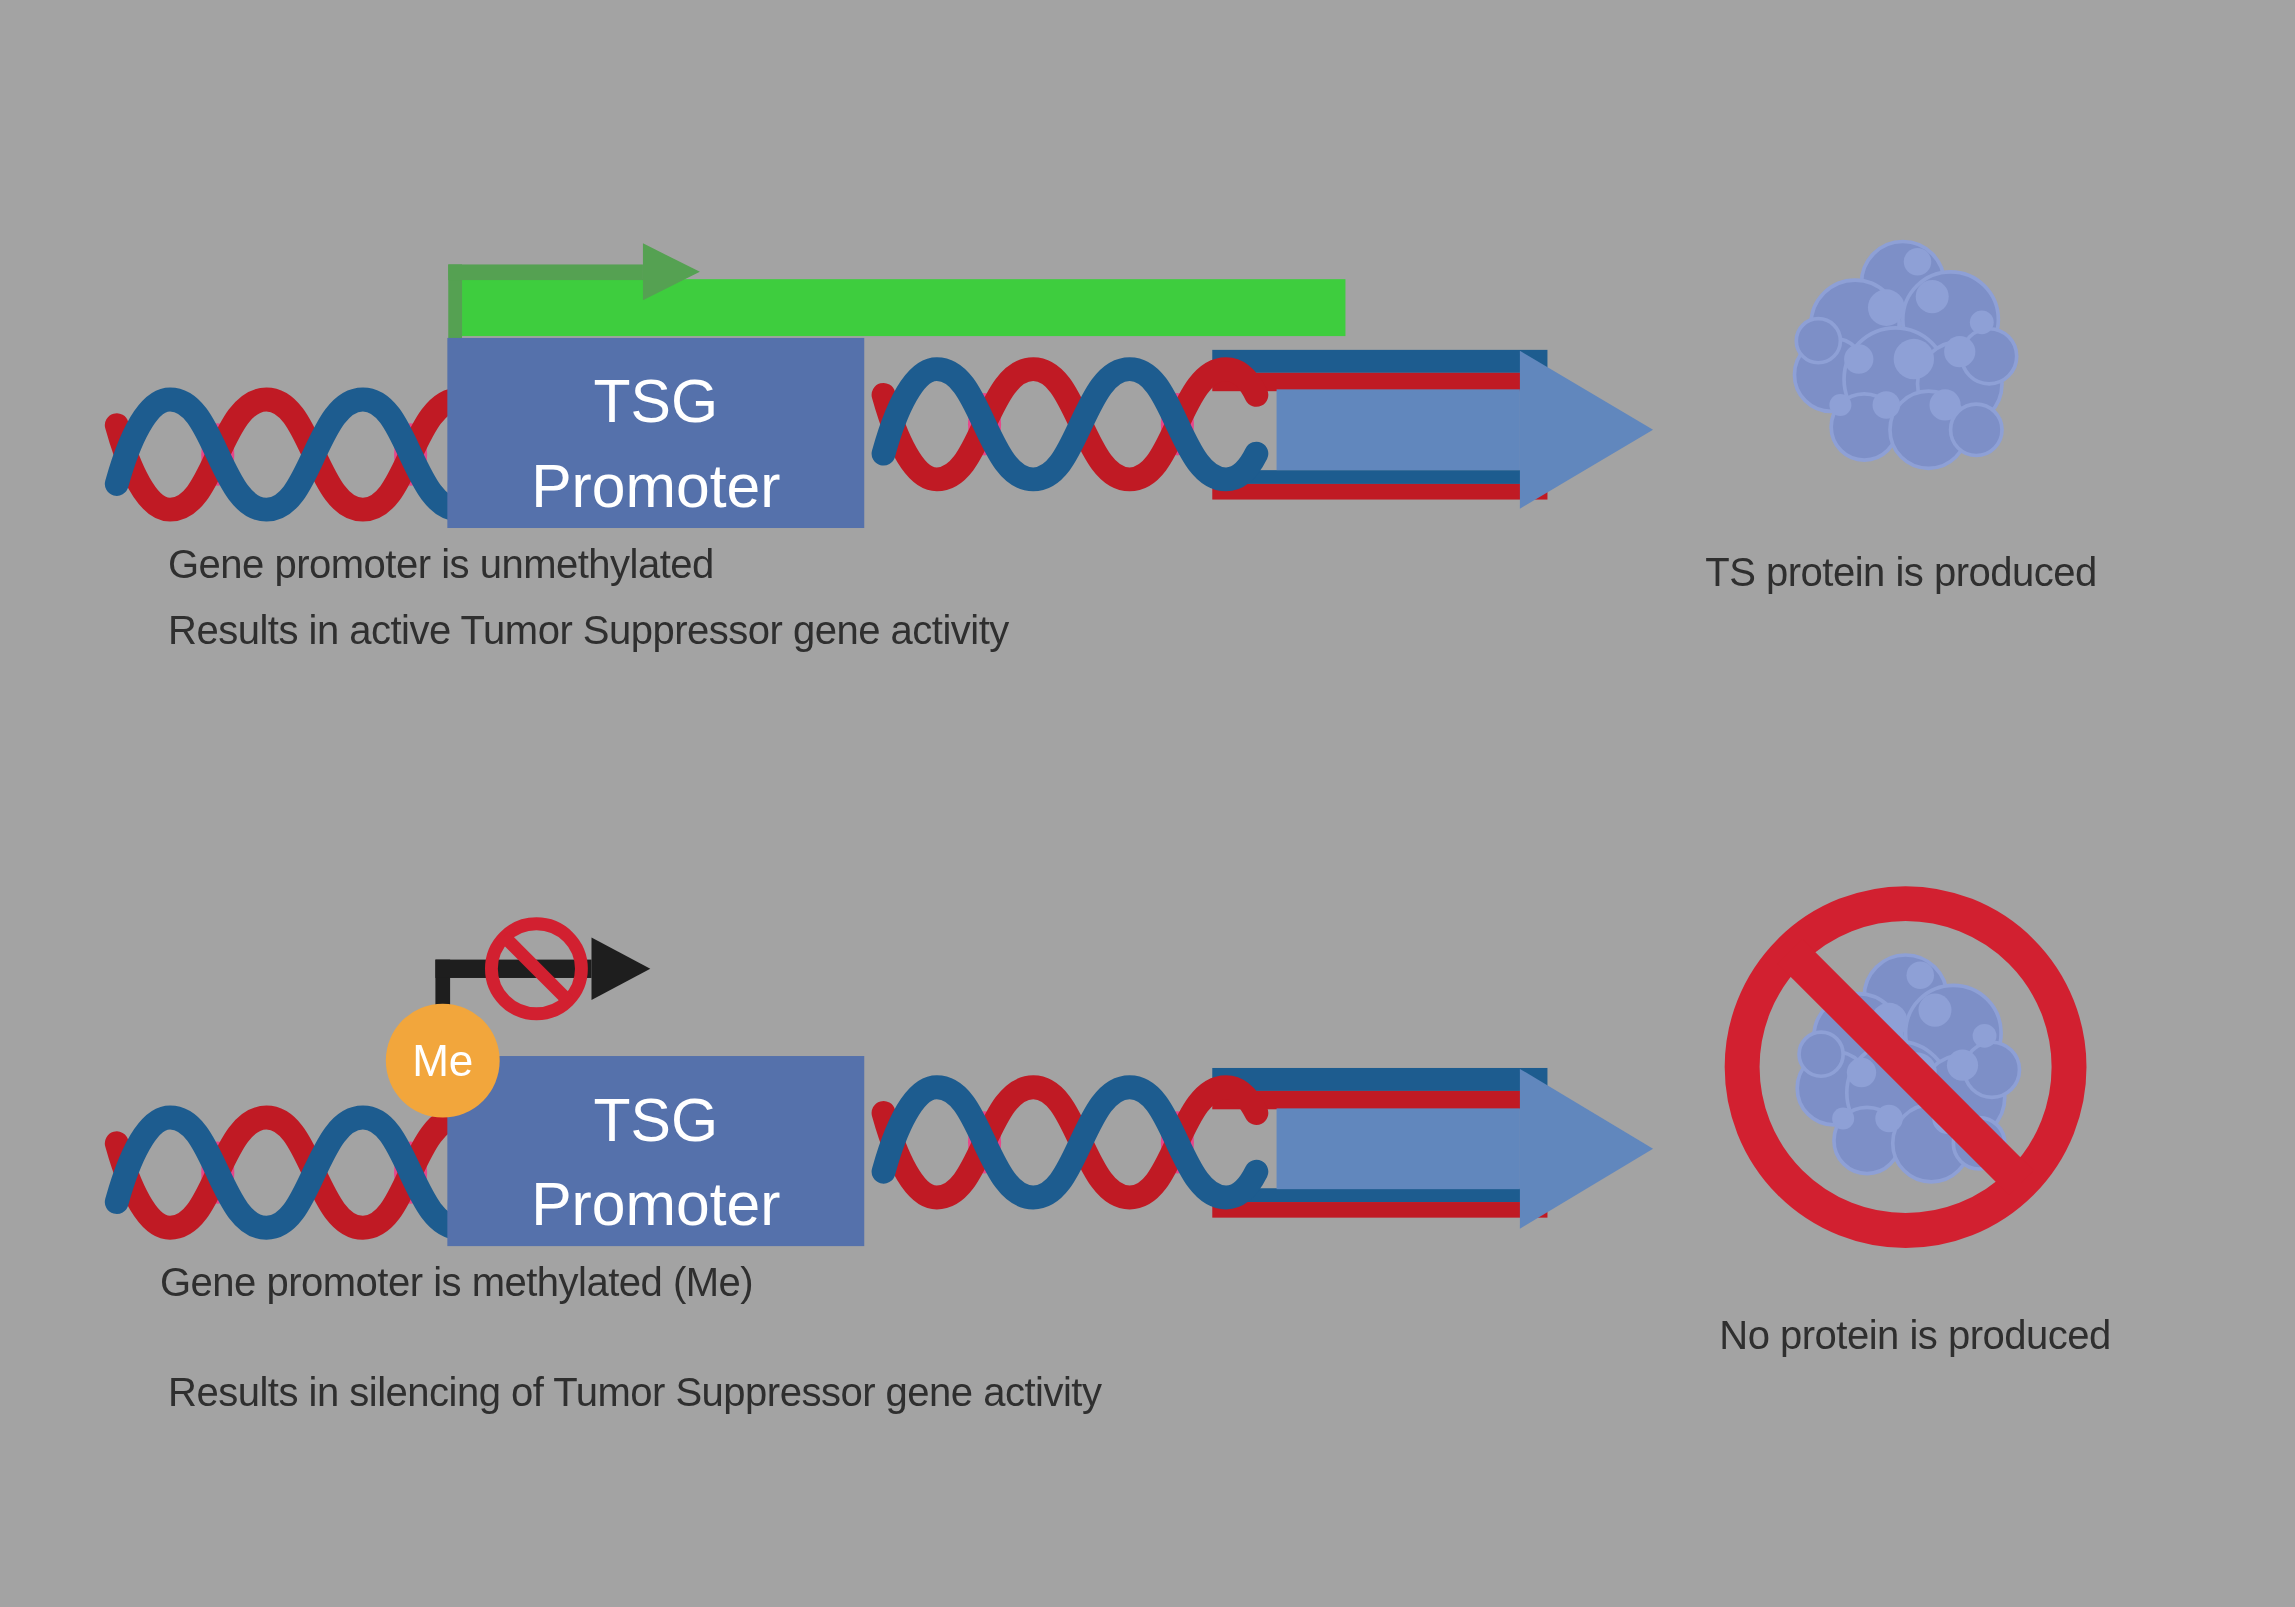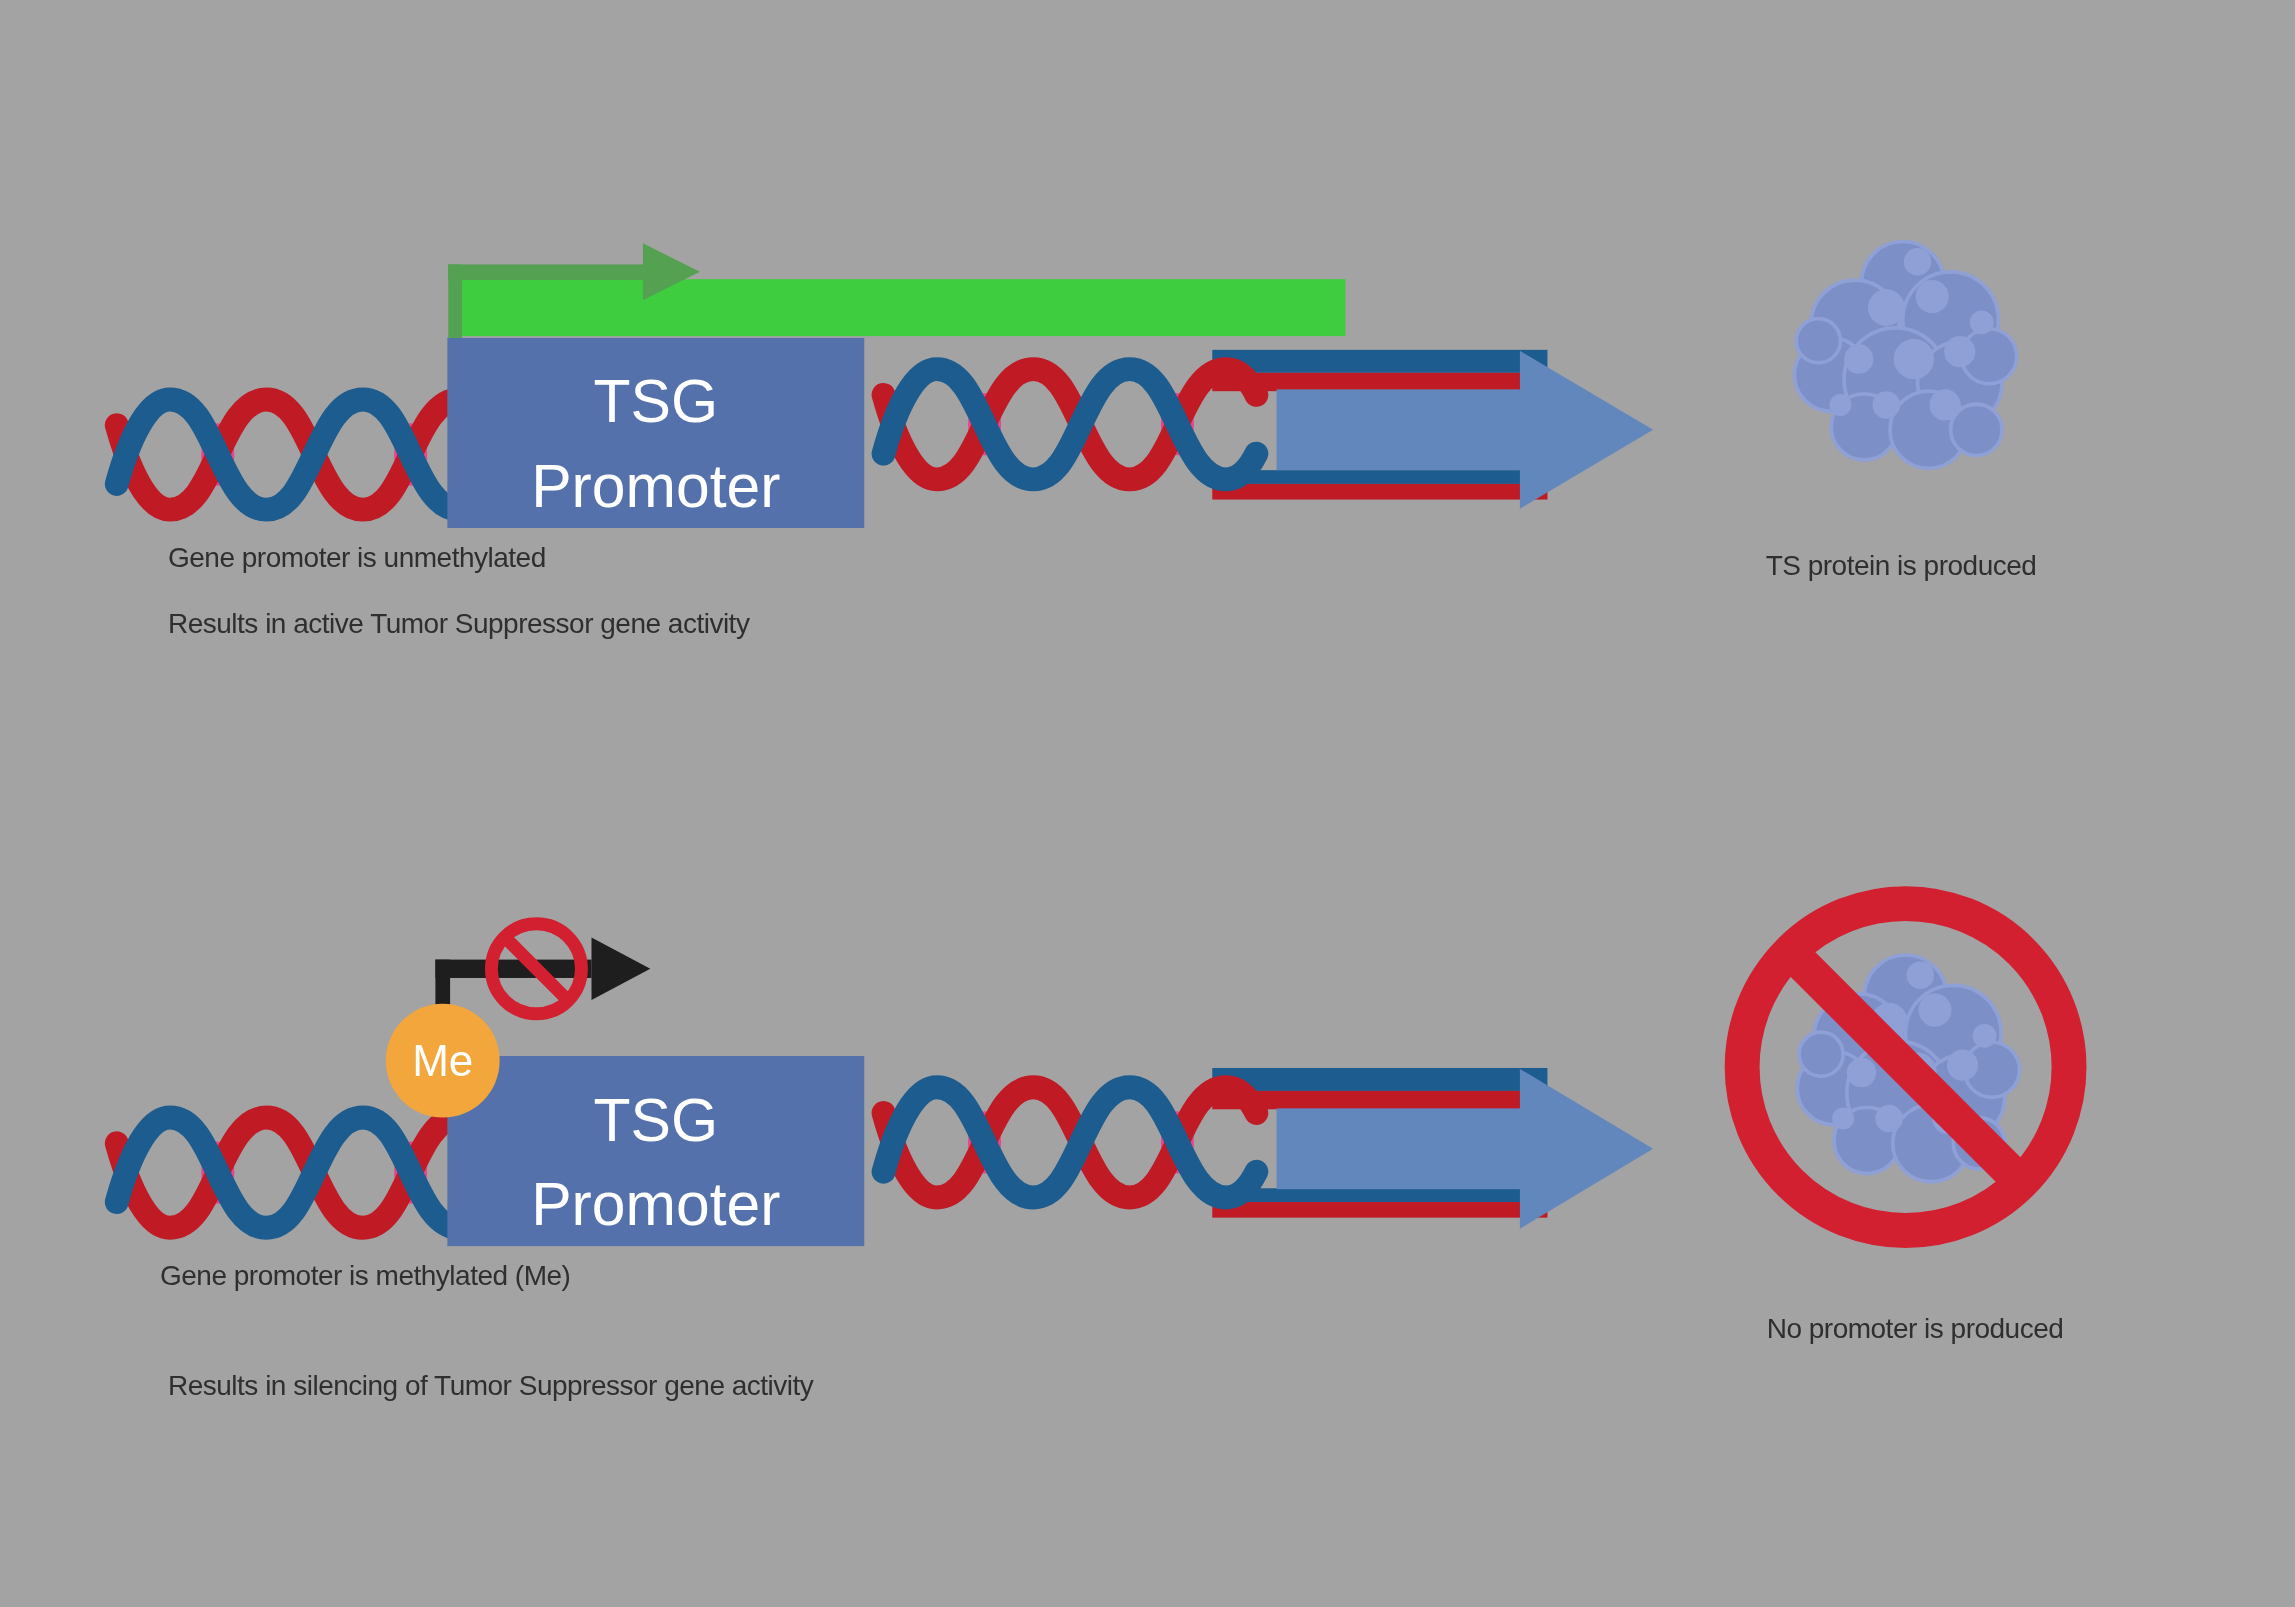--- a/index.html
+++ b/index.html
@@ -1,19 +1,19 @@
 <!DOCTYPE html>
 <html style="font-size:14.7px"><head>
 <meta charset="utf-8">
 <style>
   html,body{margin:0;padding:0;background:#ffffff;}
   .canvas{position:relative;width:2296px;height:1607px;background:#a3a3a3;overflow:hidden;
           font-family:"Liberation Sans", sans-serif;}
   .art{position:absolute;left:0;top:0;}
-  .caption{position:absolute;color:#2f2f2f;font-size:28px;font-weight:500;
+  .caption{position:absolute;color:#2f2f2f;font-size:40px;font-weight:500;
            letter-spacing:-0.5px;white-space:nowrap;}
   .caption.centered{text-align:center;white-space:nowrap;}
   .boxlabel{font-family:"Liberation Sans", sans-serif;font-size:66px;fill:#ffffff;}
   .melabel{font-family:"Liberation Sans", sans-serif;font-size:48px;fill:#ffffff;}
 </style>
 </head>
 <body>
 
 <div class="canvas">
 
@@ -147,16 +147,16 @@
   </svg>
 
   <div class="caption" style="left:168px;top:542px;">Gene promoter is unmethylated</div>
   <div class="caption" style="left:168px;top:608px;">Results in active Tumor Suppressor gene activity</div>
 
   <div class="caption centered" style="left:1644px;top:542px;width:514px;margin-top:8px;">TS protein is produced</div>
 
   <div class="caption" style="left:160px;top:1260px;">Gene promoter is methylated (Me)</div>
   <div class="caption" style="left:168px;top:1370px;">Results in silencing of Tumor Suppressor gene activity</div>
 
-  <div class="caption centered" style="left:1658px;top:1313px;width:514px;">No promoter is produced</div>
+  <div class="caption centered" style="left:1658px;top:1313px;width:514px;">No protein is produced</div>
 
 </div>
 
 
 </body></html>

